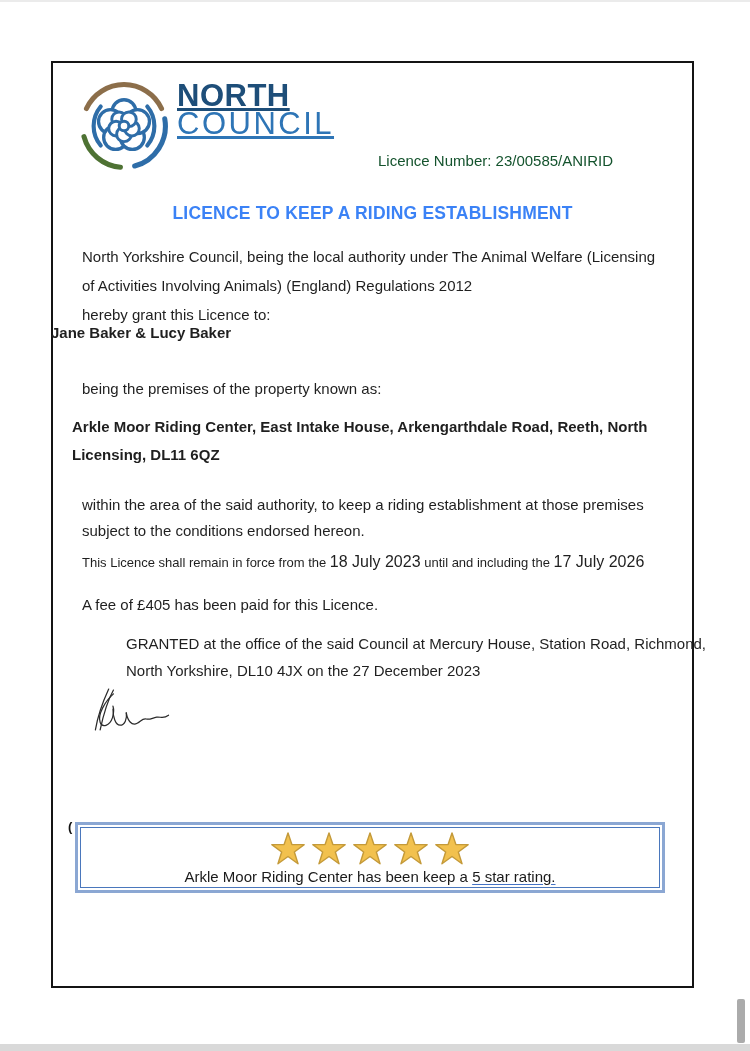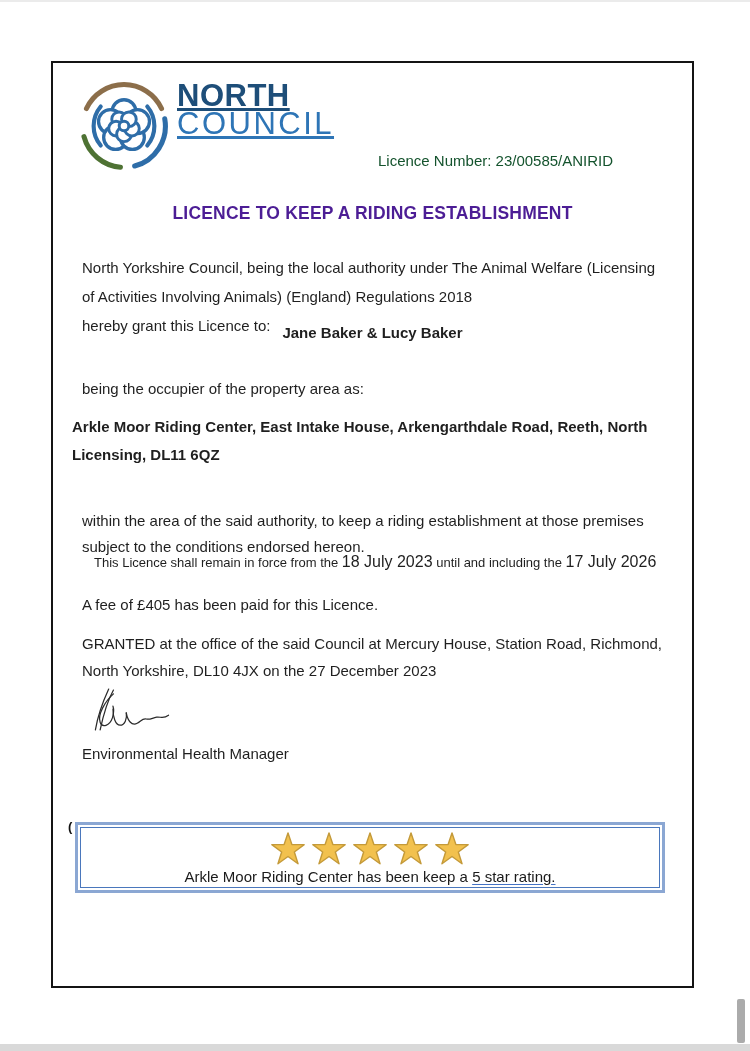--- a/index.html
+++ b/index.html
@@ -13,34 +13,34 @@
 
   
   .logo-row{left:78px;top:80px;display:flex;align-items:flex-start;}
   .logo-emblem{width:92px;height:92px;}
   .logo-text{margin-left:7px;margin-top:2px;}
   .logo-line{font-size:31px;font-weight:700;color:#1E4E79;line-height:28px;letter-spacing:0.5px;text-decoration:underline;}
   .logo-line.council{font-weight:400;color:#2E75B6;letter-spacing:2.5px;}
 
   .licence-number{left:378px;top:152px;font-size:15px;color:#14532d;}
 
-  .doc-title{left:51px;top:203px;width:643px;text-align:center;font-size:17.5px;font-weight:700;letter-spacing:0.2px;color:#4c1d95;}
+  .doc-title{left:51px;top:203px;width:643px;text-align:center;font-size:17.5px;font-weight:700;letter-spacing:0.2px;color:#3b82f6;}
 
   .para{left:82px;width:592px;font-size:15px;color:#1f1f1f;}
   .line{line-height:29px;}
-  .intro{top:253px;}
-  .licensee{left:51px;top:324px;width:643px;text-align:center;font-weight:700;font-size:15px;}
+  .intro{top:242px;}
+  .licensee{left:51px;top:324px;width:643px;text-align:left;font-weight:700;font-size:15px;}
   .occupier{top:374px;line-height:29px;}
   .property{left:72px;top:413px;width:600px;font-weight:700;font-size:15px;line-height:28px;}
-  .area{top:492px;margin-top:16px;}
+  .area{top:492px;}
   .area .line{line-height:26px;}
-  .force-line{left:82px;top:553px;width:600px;font-size:13px;color:#1f1f1f;white-space:nowrap;margin-left:12px;}
+  .force-line{left:82px;top:553px;width:600px;font-size:13px;color:#1f1f1f;white-space:nowrap;}
   .force-line .big{font-size:16px;}
   .fee{top:594px;line-height:22px;}
-  .granted{top:630px;}
+  .granted{top:630px;margin-left:44px;}
   .granted .line{line-height:27px;}
 
   .signature{left:84px;top:685px;width:95px;height:50px;}
   .signatory{left:82px;top:744px;font-size:15px;line-height:20px;}
 
   .stray{left:68px;top:819px;font-size:13px;font-weight:700;color:#111;z-index:0;}
 
   
   .rating-box{left:75px;top:822px;width:590px;height:71px;border:3px solid #8BA7D3;box-sizing:border-box;background:#fff;z-index:1;}
   .rating-inner{position:absolute;left:2px;top:2px;right:2px;bottom:2px;border:1px solid #4A77BC;display:flex;flex-direction:column;align-items:center;justify-content:center;}
@@ -92,27 +92,27 @@
     <div class="logo-line council">COUNCIL</div>
   </div>
 </div>
 
 <div class="abs licence-number">Licence Number: 23/00585/ANIRID</div>
 
 <div class="abs doc-title">LICENCE TO KEEP A RIDING ESTABLISHMENT</div>
 
 <div class="abs para intro">
   <div class="line">North Yorkshire Council, being the local authority under The Animal Welfare (Licensing</div>
-  <div class="line">of Activities Involving Animals) (England) Regulations 2018</div>
+  <div class="line">of Activities Involving Animals) (England) Regulations 2012</div>
   <div class="line">hereby grant this Licence to:</div>
 </div>
 
 <div class="abs licensee">Jane Baker &amp; Lucy Baker</div>
 
-<div class="abs para occupier">being the occupier of the property area as:</div>
+<div class="abs para occupier">being the premises of the property known as:</div>
 
 <div class="abs property">
   <div>Arkle Moor Riding Center, East Intake House, Arkengarthdale Road, Reeth, North</div>
   <div>Licensing, DL11 6QZ</div>
 </div>
 
 <div class="abs para area">
   <div class="line">within the area of the said authority, to keep a riding establishment at those premises</div>
   <div class="line">subject to the conditions endorsed hereon.</div>
 </div>
@@ -130,21 +130,20 @@
   <g fill="none" stroke="#2b2b2b" stroke-width="1.3" stroke-linecap="round">
     <path d="M12,46 C14,34 20,16 26,3"></path>
     <path d="M17,46 C20,32 26,13 31,4"></path>
     <path d="M31,8 C22,16 14,30 17,38 C19,44 27,42 30,33 C31.5,28 31.5,24 30.5,21"></path>
     <path d="M30.5,24 C30.5,32 33,41 38,41 C43,41 45.5,34 44.5,28"></path>
     <path d="M44.5,28 C46,36 50,42 56,39 C60,37 61.5,33.5 65.5,34.5 C69.5,35.5 71.5,33.5 76.5,32.5 C80.5,31.7 83,35 89,30.5"></path>
   </g>
 </svg>
 
 <div class="abs signatory">
-  <div>Environmental Health Manager</div>
 </div>
 
 <div class="abs stray">(</div>
 
 <div class="abs rating-box">
   <div class="rating-inner">
     <div class="star-row">
         <svg viewBox="0 0 40 37" class="star">
           <polygon points="20,2 24.1,14.3 37.1,14.4 26.7,22.2 30.6,34.6 20,27 9.4,34.6 13.3,22.2 2.9,14.4 15.9,14.3" fill="#F2C14E" stroke="#C49A3A" stroke-width="1.5" stroke-linejoin="round"></polygon>
         </svg>

